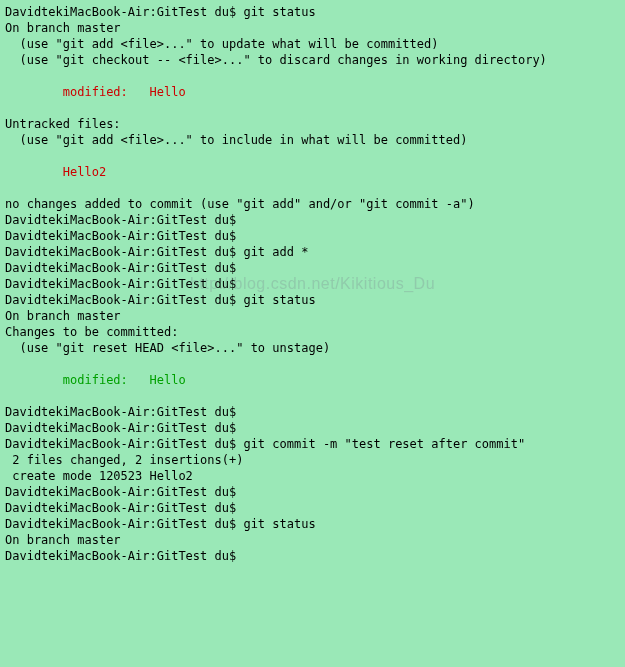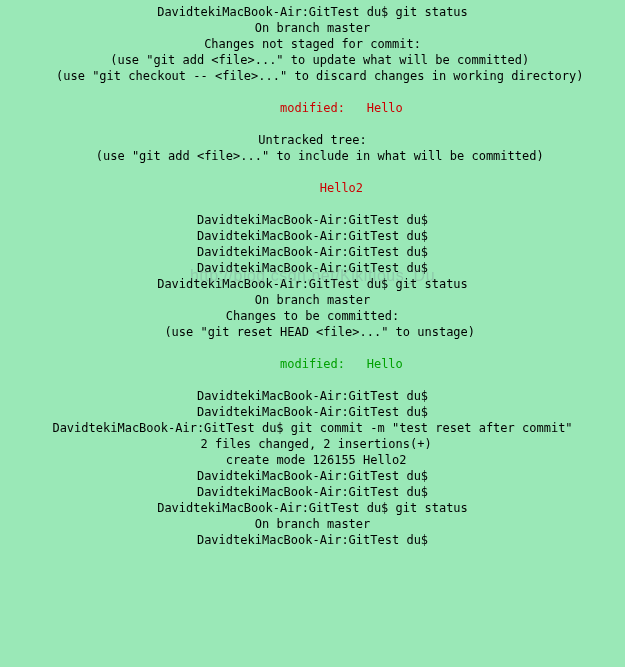--- a/index.html
+++ b/index.html
@@ -6,67 +6,68 @@
     body {
       background-color: #9ae8b7;
       font-family: "Menlo", "Monaco", "Consolas", monospace;
       font-size: 12px;
       line-height: 16px;
       color: #000;
       padding: 4px 5px;
       width: 625px;
       position: relative;
     }
-    .line { white-space: pre; text-align: center; }
+    .line { white-space: pre; }
     .red { color: #cc0000; }
     .green { color: #00a000; }
     .watermark {
       position: absolute;
       top: 50%;
       left: 50%;
       transform: translate(-50%, -50%);
       color: rgba(120, 130, 140, 0.28);
       font-family: Liberation Sans, sans-serif;
       font-size: 16px;
       pointer-events: none;
       letter-spacing: 0.5px;
     }
   </style>
 </head>
 <body>
 
 <div id="terminal">
     <div class="line ">DavidtekiMacBook-Air:GitTest du$ git status</div>
     <div class="line ">On branch master</div>
-    <div class="line ">Changes not staged for commit:</div>
     <div class="line ">  (use "git add &lt;file&gt;..." to update what will be committed)</div>
     <div class="line ">  (use "git checkout -- &lt;file&gt;..." to discard changes in working directory)</div>
     <div class="line ">&nbsp;</div>
     <div class="line red">        modified:   Hello</div>
     <div class="line ">&nbsp;</div>
-    <div class="line ">Untracked tree:</div>
+    <div class="line ">Untracked files:</div>
     <div class="line ">  (use "git add &lt;file&gt;..." to include in what will be committed)</div>
     <div class="line ">&nbsp;</div>
     <div class="line red">        Hello2</div>
     <div class="line ">&nbsp;</div>
+    <div class="line ">no changes added to commit (use "git add" and/or "git commit -a")</div>
     <div class="line ">DavidtekiMacBook-Air:GitTest du$</div>
     <div class="line ">DavidtekiMacBook-Air:GitTest du$</div>
+    <div class="line ">DavidtekiMacBook-Air:GitTest du$ git add *</div>
     <div class="line ">DavidtekiMacBook-Air:GitTest du$</div>
     <div class="line ">DavidtekiMacBook-Air:GitTest du$</div>
     <div class="line ">DavidtekiMacBook-Air:GitTest du$ git status</div>
     <div class="line ">On branch master</div>
     <div class="line ">Changes to be committed:</div>
     <div class="line ">  (use "git reset HEAD &lt;file&gt;..." to unstage)</div>
     <div class="line ">&nbsp;</div>
     <div class="line green">        modified:   Hello</div>
     <div class="line ">&nbsp;</div>
     <div class="line ">DavidtekiMacBook-Air:GitTest du$</div>
     <div class="line ">DavidtekiMacBook-Air:GitTest du$</div>
     <div class="line ">DavidtekiMacBook-Air:GitTest du$ git commit -m "test reset after commit"</div>
     <div class="line "> 2 files changed, 2 insertions(+)</div>
-    <div class="line "> create mode 126155 Hello2</div>
+    <div class="line "> create mode 120523 Hello2</div>
     <div class="line ">DavidtekiMacBook-Air:GitTest du$</div>
     <div class="line ">DavidtekiMacBook-Air:GitTest du$</div>
     <div class="line ">DavidtekiMacBook-Air:GitTest du$ git status</div>
     <div class="line ">On branch master</div>
     <div class="line ">DavidtekiMacBook-Air:GitTest du$</div>
   </div>
 <div class="watermark">http://blog.csdn.net/Kikitious_Du</div>
 
 </body></html>

